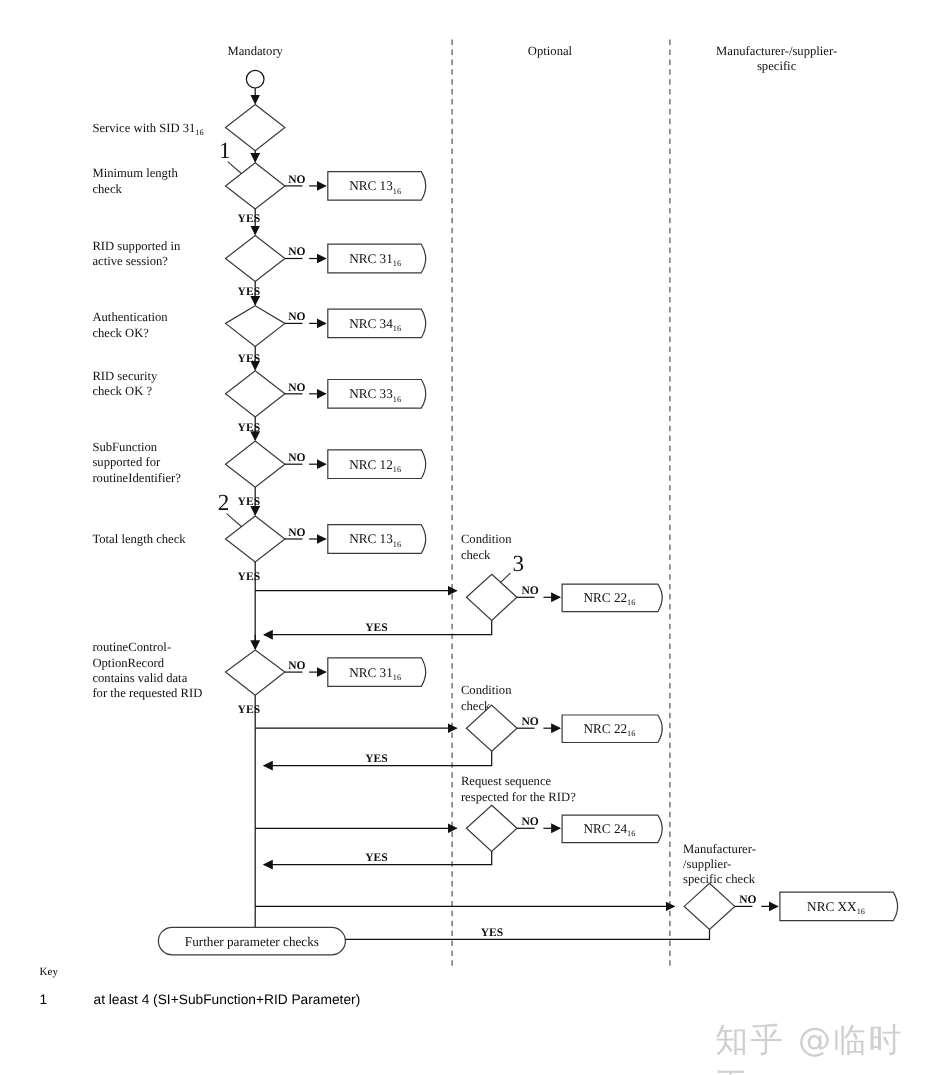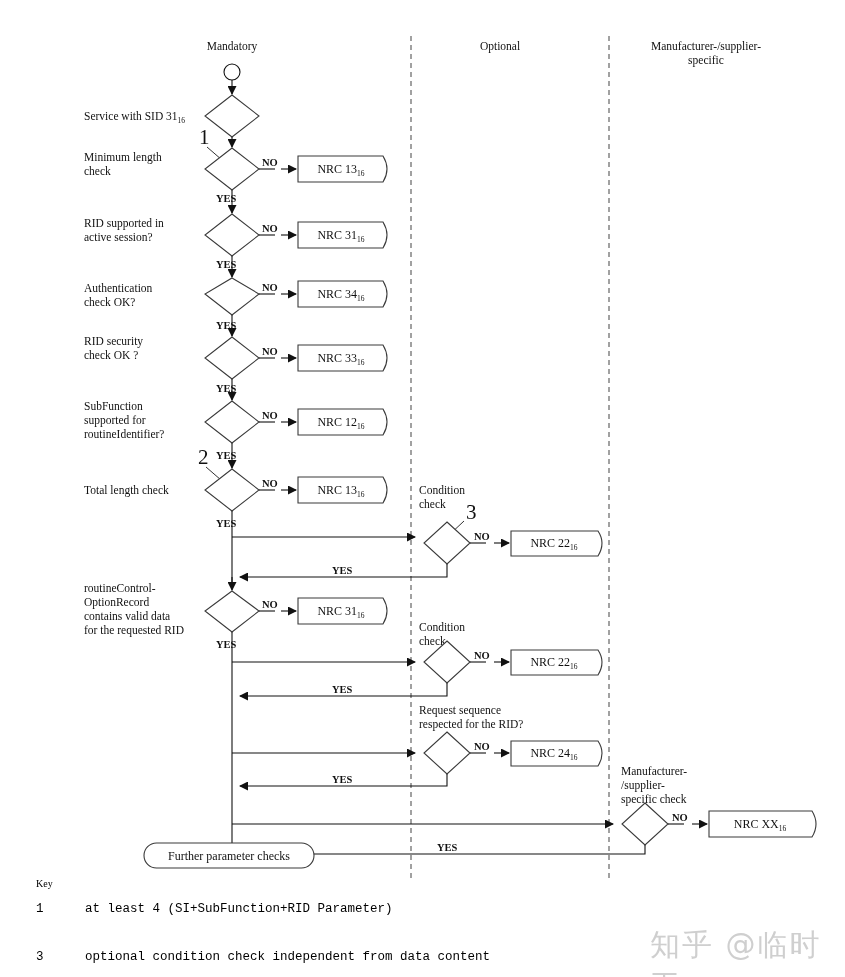--- a/index.html
+++ b/index.html
@@ -20,21 +20,21 @@
   .shape{fill:#ffffff;stroke:#3a3a3a;stroke-width:1.1;}
   .shape-dk{fill:#ffffff;stroke:#111111;stroke-width:1.1;}
   .ln{stroke:#111111;stroke-width:1.1;fill:none;}
   .ln-thin{stroke:#333333;stroke-width:1;fill:none;}
   .dash{stroke:#555555;stroke-width:1.1;fill:none;stroke-dasharray:5 4;}
   .ar{fill:#111111;}
   .key-wrap{position:absolute;left:0;top:878px;width:845px;height:99px;}
   .key-title{position:absolute;left:36px;top:0px;font-size:10px;font-weight:normal;
     font-family:"Liberation Serif","DejaVu Serif",serif;}
   .key-row{position:absolute;left:36px;font-size:12.5px;
-    font-family:Liberation Mono, monospace;white-space:nowrap;}
+    font-family:Liberation Sans, sans-serif;white-space:nowrap;}
   .key-row .kn{display:inline-block;width:49px;}
   .watermark{position:absolute;left:650px;top:925px;font-size:30px;color:#cfcfcf;
     font-family:"DejaVu Sans",sans-serif;letter-spacing:2px;user-select:none;}
 </style>
 </head>
 <body>
 
 <div id="flow-root">
 <svg width="845" height="977" viewBox="0 0 845 977" xmlns="http://www.w3.org/2000/svg">
   <defs>
@@ -225,18 +225,15 @@
   <rect class="shape" x="144" y="843" width="170" height="25" rx="12.5" ry="12.5"></rect>
   <text class="term" x="229" y="860">Further parameter checks</text>
 </svg>
 </div>
 
 <div class="key-wrap">
   <div class="key-title">Key</div>
   <div class="key-row" style="top:24px;">
     <span class="kn">1</span><span>at least 4 (SI+SubFunction+RID Parameter)</span>
   </div>
-  <div class="key-row" style="top:72px;">
-    <span class="kn">3</span><span>optional condition check independent from data content</span>
-  </div>
 </div>
 
 <div class="watermark">知乎 @临时工</div>
 
 </body></html>

